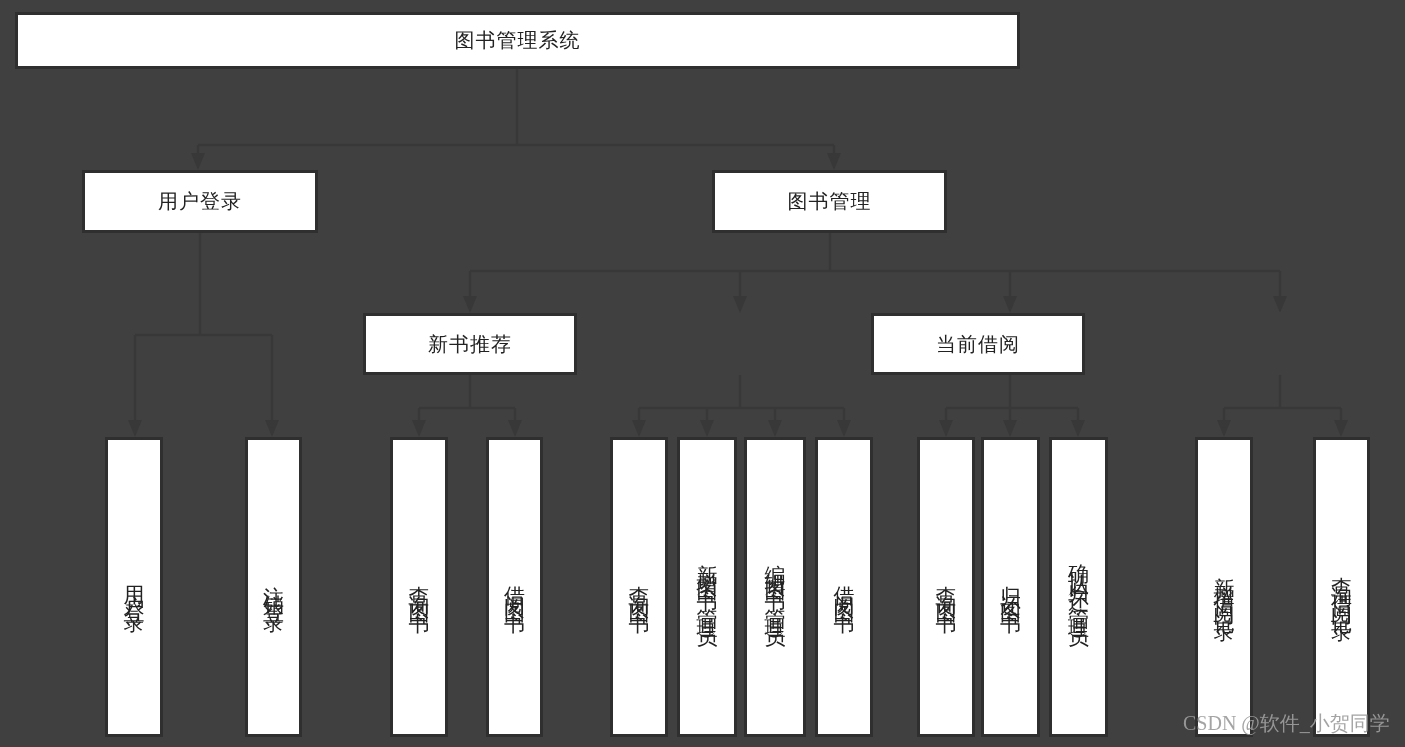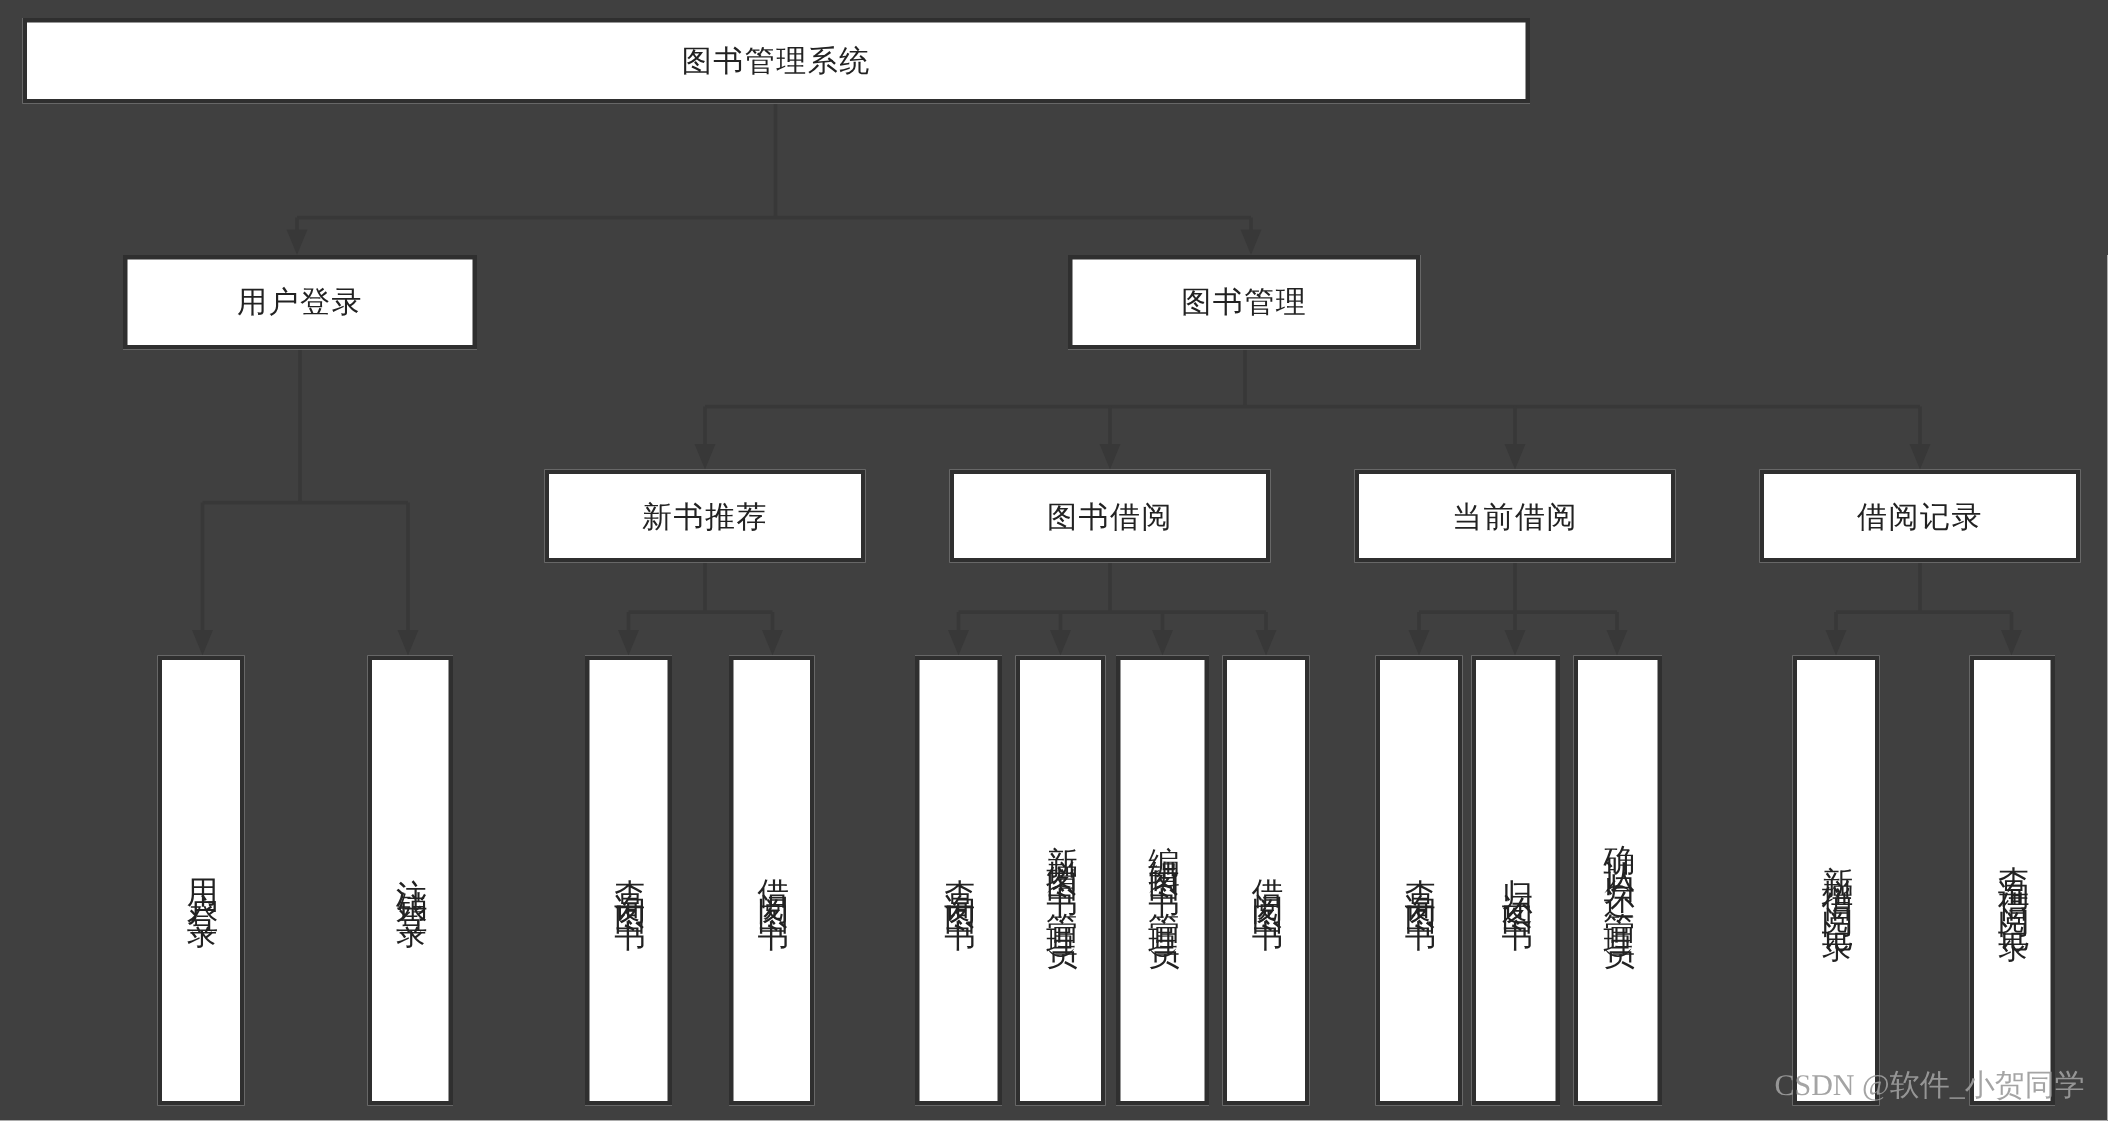--- a/index.html
+++ b/index.html
@@ -162,28 +162,22 @@
   <div class="node node-h" style="left:82px; top:170px; width:236px; height:63px;">
     <span>用户登录</span>
   </div>
   <div class="node node-h" style="left:363px; top:313px; width:214px; height:62px;">
     <span>新书推荐</span>
   </div>
 
   <div class="node node-h" style="left:712px; top:170px; width:235px; height:63px;">
     <span>图书管理</span>
   </div>
-  <div class="node node-h" style="left:633px; top:313px; width:214px; height:62px;">
-    <span>图书借阅</span>
-  </div>
-  <div class="node node-h" style="left:903px; top:313px; width:214px; height:62px;">
+  <div class="node node-h" style="left:871px; top:313px; width:214px; height:62px;">
     <span>当前借阅</span>
-  </div>
-  <div class="node node-h" style="left:1173px; top:313px; width:214px; height:62px;">
-    <span>借阅记录</span>
   </div>
 
   <div class="node node-v" style="left:105px; top:437px; width:58px; height:300px;">
     <span class="vlabel">用户登录</span>
   </div>
   <div class="node node-v" style="left:245px; top:437px; width:57px; height:300px;">
     <span class="vlabel">注销登录</span>
   </div>
 
   <div class="node node-v" style="left:390px; top:437px; width:58px; height:300px;">

